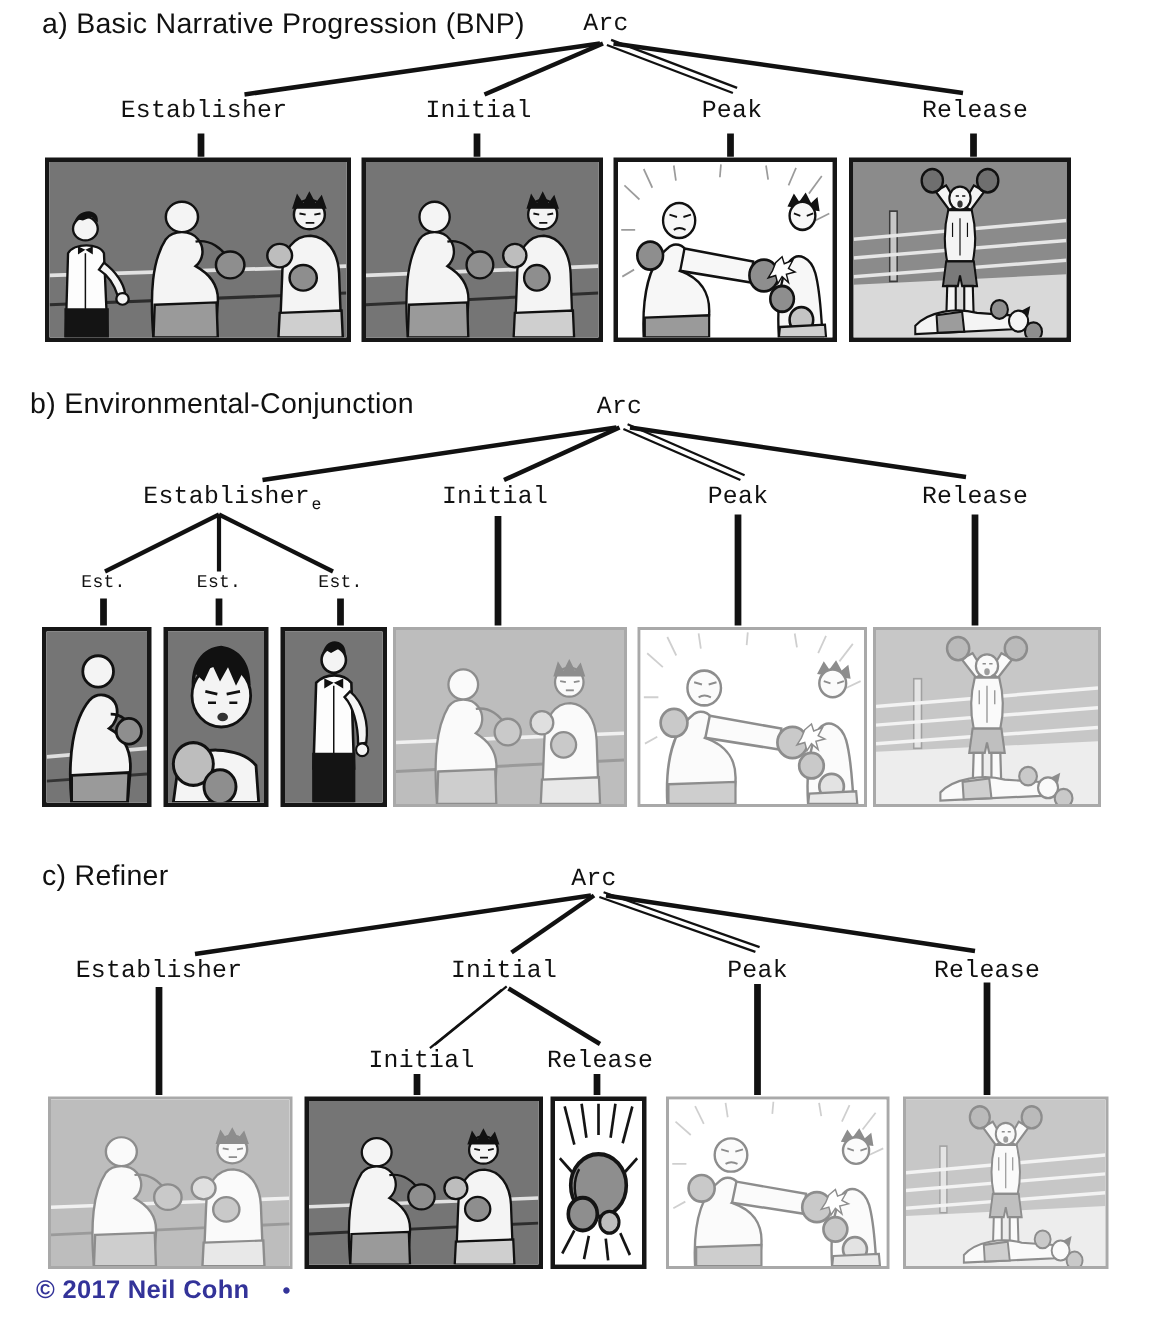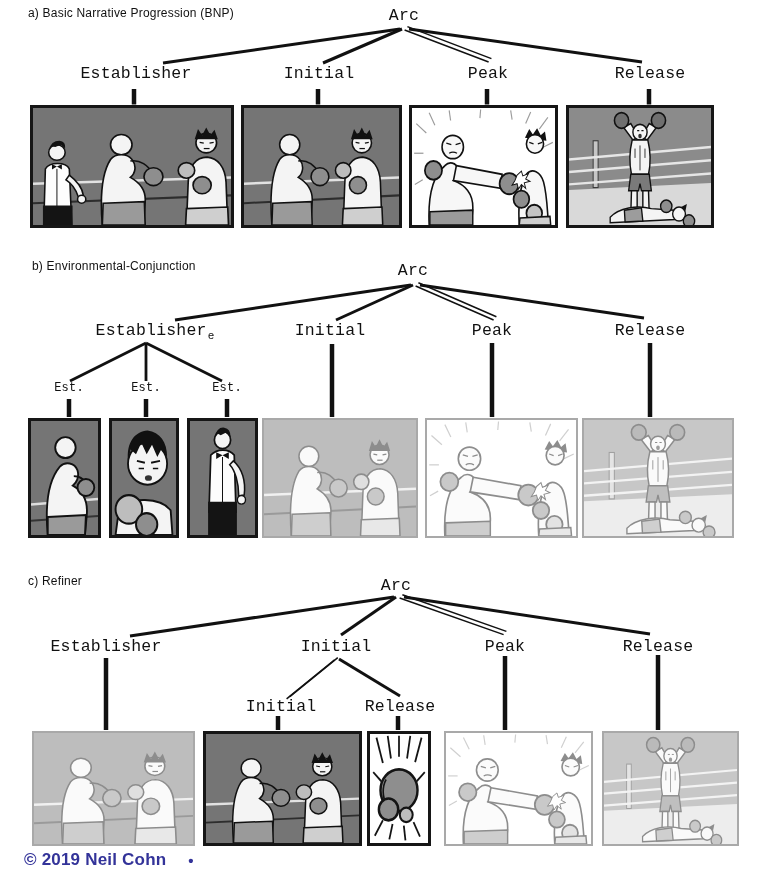--- a/index.html
+++ b/index.html
@@ -1,19 +1,19 @@
 <!DOCTYPE html>
 <html><head>
 <meta charset="utf-8">
 <style>
   html,body{margin:0;padding:0;background:#fff;}
   #canvas{position:relative;width:768px;height:880px;background:#ffffff;
     font-family:"Liberation Sans",sans-serif;color:#111;overflow:hidden;}
   .svg-overlay{position:absolute;left:0;top:0;z-index:1;pointer-events:none;}
-  .sec-title{position:absolute;font-size:12px;white-space:nowrap;z-index:2;letter-spacing:.2px;}
+  .sec-title{position:absolute;font-size:19px;white-space:nowrap;z-index:2;letter-spacing:.2px;}
   .node{position:absolute;transform:translateX(-50%);font-size:16.5px;white-space:nowrap;z-index:2;letter-spacing:.2px;font-family:Liberation Mono, monospace;}
   .node.small{font-size:12px;}
   .subscript{font-size:11px;position:relative;top:4px;margin-left:1px;}
   .panel{position:absolute;border:3px solid #161616;z-index:2;overflow:hidden;background:#fff;box-sizing:border-box;}
   .panel.light{border:2px solid #a9a9a9;}
   .panel svg{display:block;width:100%;height:100%;}
   .fade{position:absolute;inset:0;background:rgba(255,255,255,0.52);z-index:3;}
   .footer{position:absolute;left:24px;top:850px;display:flex;align-items:center;gap:22px;
     font-size:17px;font-weight:bold;color:#333399;z-index:2;letter-spacing:.2px;}
   .footer .dot{font-size:15px;}
@@ -264,21 +264,21 @@
     <svg viewBox="0 0 200 150" preserveAspectRatio="none">
         <use href="#g-peak"></use>
       </svg>
   </div>
   <div class="panel" style="left:566px;top:105px;width:148px;height:123px">
     <svg viewBox="0 0 200 150" preserveAspectRatio="none">
         <use href="#g-release"></use>
       </svg>
   </div>
 
-  <div class="sec-title" style="left:32px;top:259px">b) Environmental-Conjunction</div>
+  <div class="sec-title" style="left:20px;top:259px">b) Environmental-Conjunction</div>
   <div class="node" style="left:413px;top:261px">Arc</div>
   <div class="node" style="left:155px;top:321px"><span>Establisher</span><span class="subscript">e</span></div>
   <div class="node" style="left:330px;top:321px">Initial</div>
   <div class="node" style="left:492px;top:321px">Peak</div>
   <div class="node" style="left:650px;top:321px">Release</div>
   <div class="node small" style="left:69px;top:381px">Est.</div>
   <div class="node small" style="left:146px;top:381px">Est.</div>
   <div class="node small" style="left:227px;top:381px">Est.</div>
 
   <div class="panel" style="left:28px;top:418px;width:73px;height:120px">
@@ -347,17 +347,17 @@
     <div class="fade"></div>
   </div>
   <div class="panel light" style="left:602px;top:731px;width:137px;height:115px">
     <svg viewBox="0 0 200 150" preserveAspectRatio="none">
         <use href="#g-release"></use>
       </svg>
     <div class="fade"></div>
   </div>
 
   <div class="footer">
-    <span>© 2019 Neil Cohn</span>
+    <span>© 2017 Neil Cohn</span>
     <span class="dot">•</span>
   </div>
 
 </div>
 
 </body></html>

